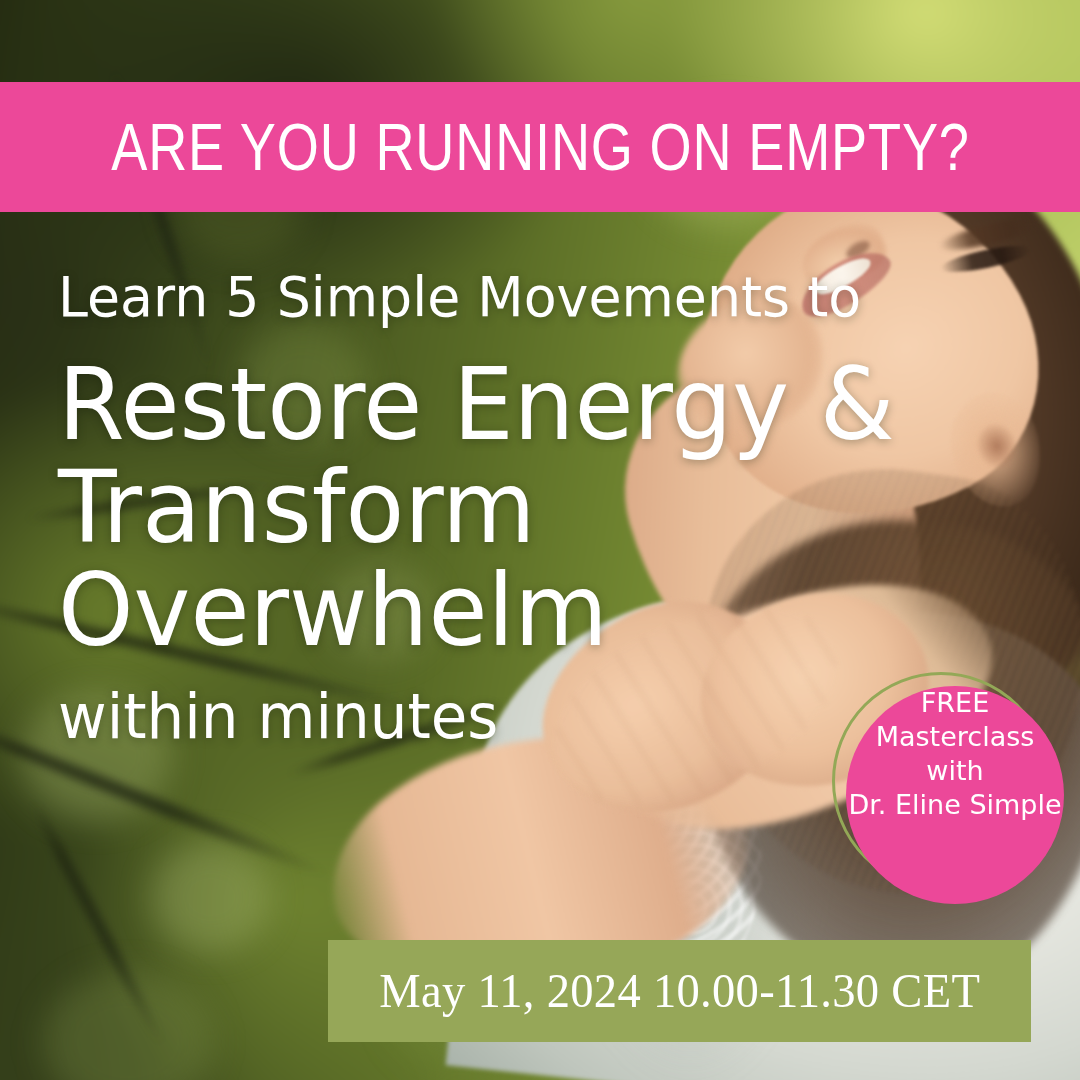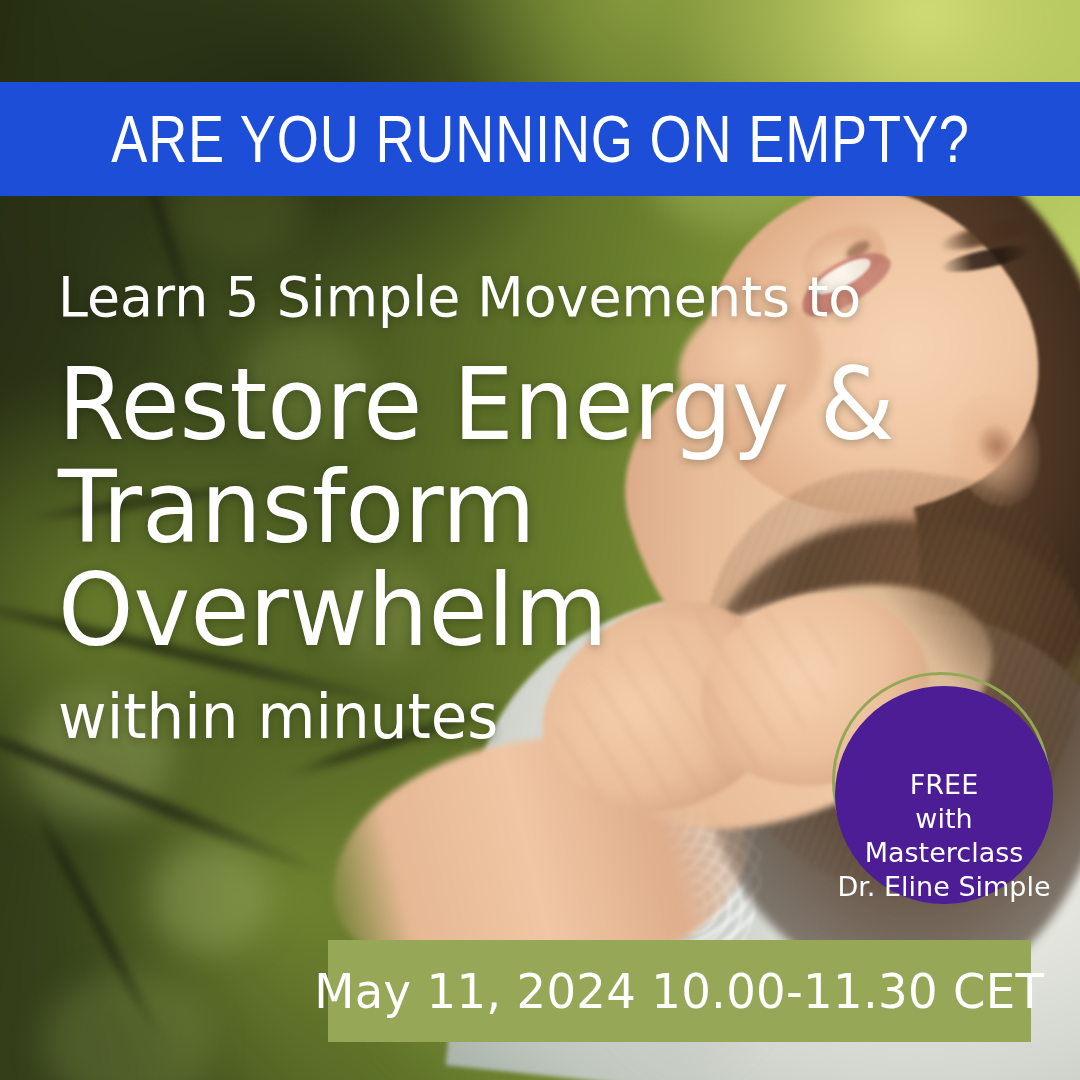--- a/index.html
+++ b/index.html
@@ -279,22 +279,22 @@
     backdrop-filter: blur(0.6px);
     pointer-events: none;
   }
 
   
   .headline-banner {
     position: absolute;
     left: 0;
     top: 82px;
     width: 1080px;
-    height: 114px;
-    background: #1d4ed8;
+    height: 130px;
+    background: #ec4899;
     display: flex;
     align-items: center;
     justify-content: center;
     z-index: 3;
   }
   .headline-banner-text {
     color: #ffffff;
     font-family: "Liberation Sans Narrow", "Liberation Sans", sans-serif;
     font-size: 66px;
     line-height: 1;
@@ -357,28 +357,28 @@
     left: 0;
     top: 0;
     width: 218px;
     height: 218px;
     border: 3px solid #93a857;
     border-radius: 50%;
     box-sizing: border-box;
   }
   .badge-disc {
     position: absolute;
-    left: 3px;
+    left: 14px;
     top: 14px;
     width: 218px;
     height: 218px;
-    background: #4c1d95;
+    background: #ec4899;
     border-radius: 50%;
     display: flex;
-    align-items: flex-end;
+    align-items: flex-start;
     justify-content: center;
   }
   .badge-text {
     color: #ffffff;
     font-size: 27px;
     line-height: 1.26;
     text-align: center;
     font-weight: 400;
     padding: 0 10px;
   }
@@ -389,20 +389,21 @@
     position: absolute;
     left: 328px;
     top: 940px;
     width: 703px;
     height: 102px;
     background: #96a758;
     display: flex;
     align-items: center;
     justify-content: center;
     z-index: 3;
+    font-family: Liberation Serif, serif;
   }
   .date-banner-text {
     color: #ffffff;
     font-size: 48px;
     line-height: 1;
     font-weight: 400;
     letter-spacing: 0.3px;
     transform: scaleX(0.97);
     white-space: nowrap;
   }
@@ -470,22 +471,22 @@
       <span class="line3">Overwhelm</span>
     </div>
     <div class="copy-tail">within minutes</div>
   </div>
 
   <div class="badge">
     <div class="badge-ring"></div>
     <div class="badge-disc">
       <div class="badge-text">
         <span>FREE</span>
+        <span>Masterclass</span>
         <span>with</span>
-        <span>Masterclass</span>
         <span>Dr. Eline Simple</span>
       </div>
     </div>
   </div>
 
   <div class="date-banner">
     <div class="date-banner-text">May 11, 2024 10.00-11.30 CET</div>
   </div>
 
 </div>

